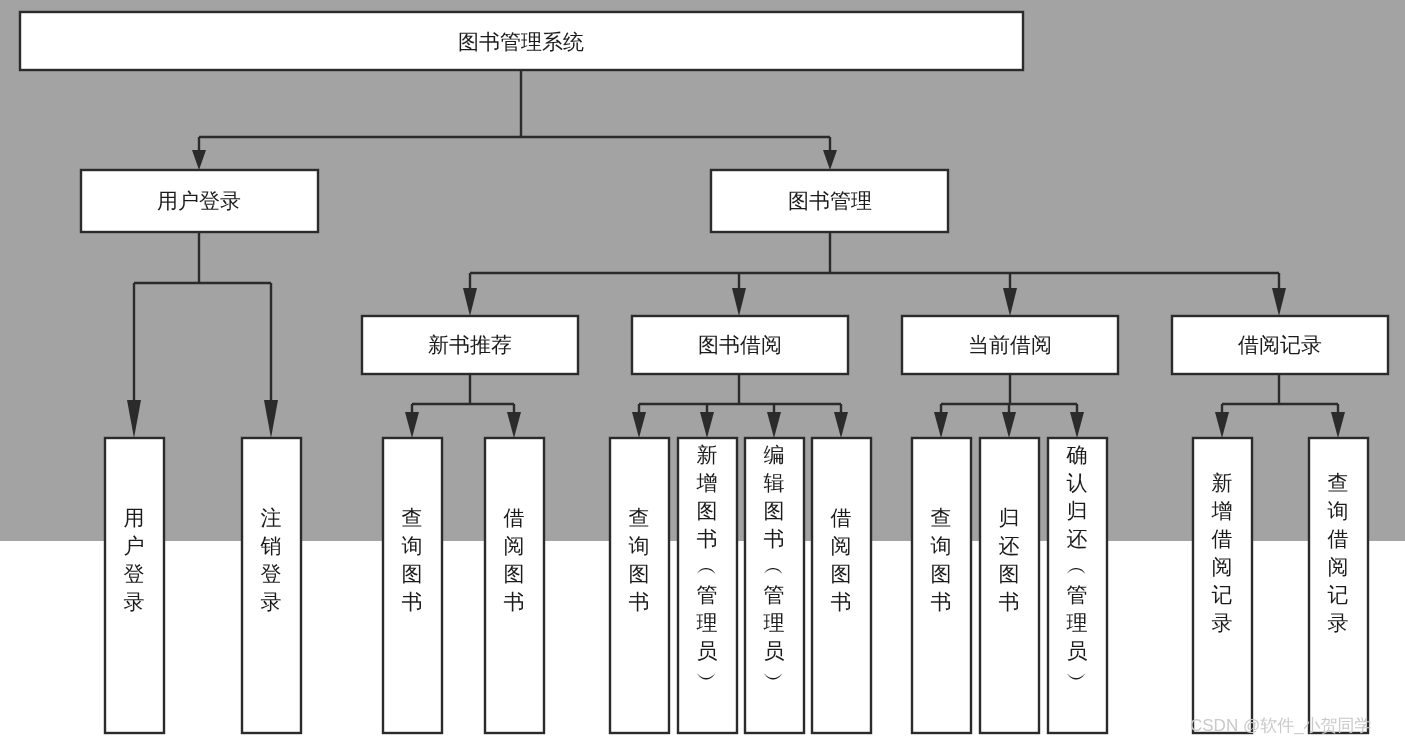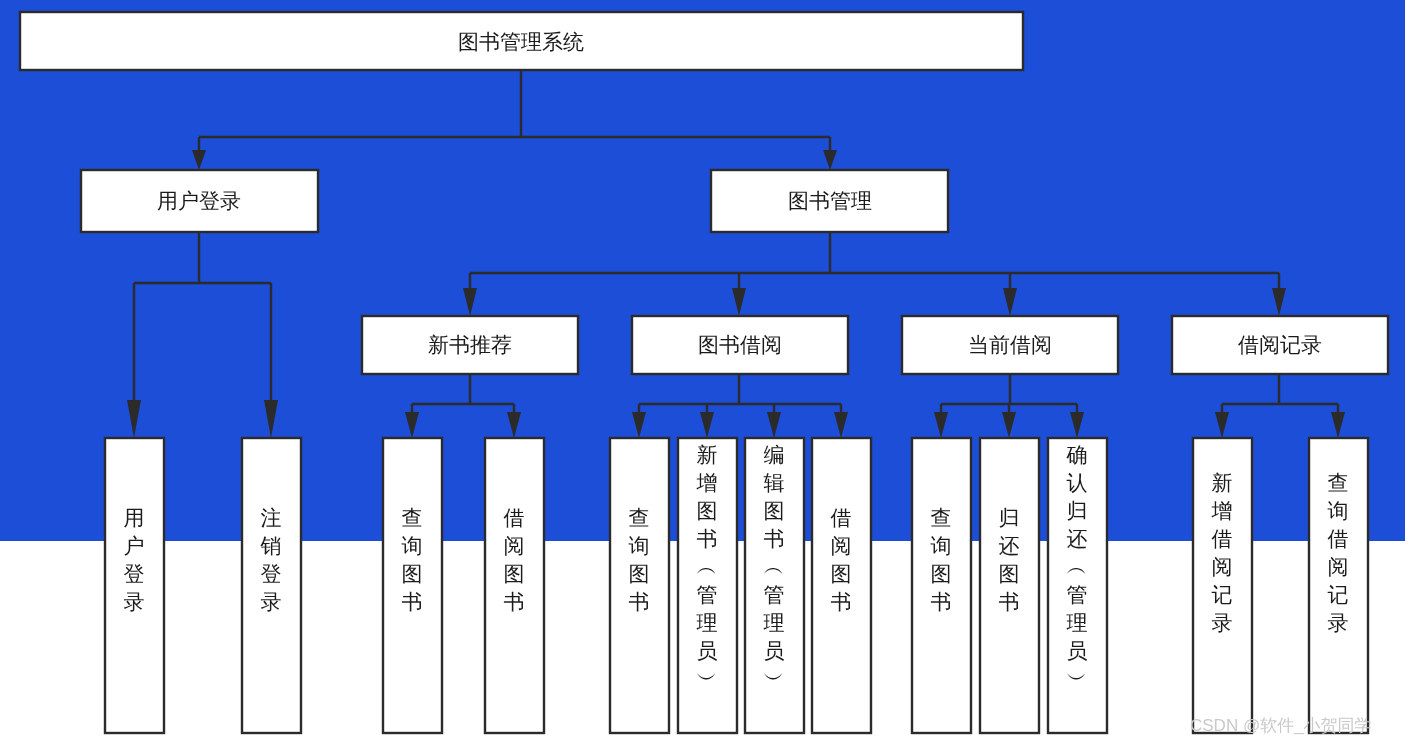--- a/index.html
+++ b/index.html
@@ -10,21 +10,21 @@
   body {
     width: 1405px;
     height: 747px;
     font-family: "Liberation Sans", "DejaVu Sans", sans-serif;
     overflow: hidden;
   }
   #diagram-root {
     position: relative;
     width: 1405px;
     height: 541px;
-    background: #1d4ed8;
+    background: #a3a3a3;
   }
   #diagram-svg {
     position: absolute;
     left: 0;
     top: 0;
     width: 1405px;
     height: 747px;
   }
   .node-box {
     fill: #ffffff;

